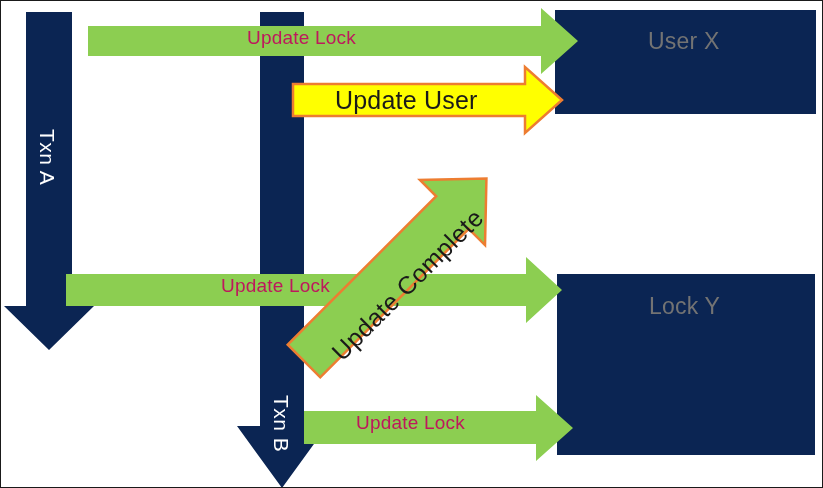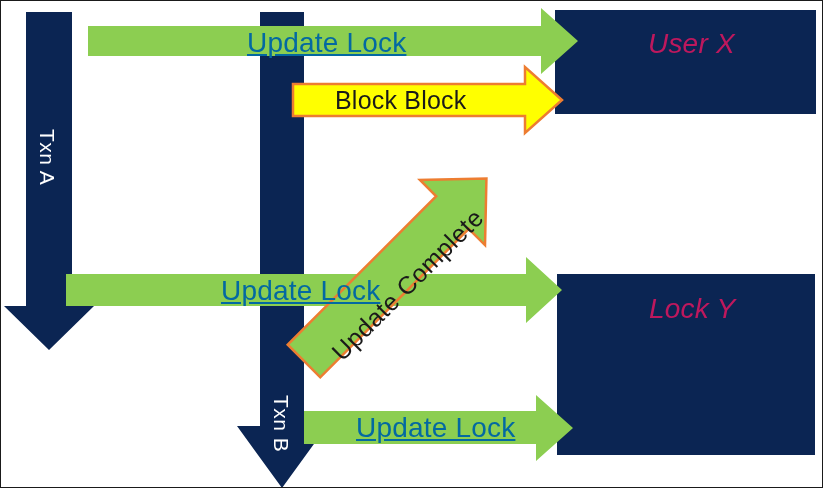--- a/index.html
+++ b/index.html
@@ -24,30 +24,28 @@
     width: 823px;
     height: 488px;
     overflow: visible;
   }
   .label {
     position: absolute;
     white-space: nowrap;
     pointer-events: none;
   }
   .user-box-label {
-    color: #be185d;
-    font-size: 28px;
+    color: #737373;
+    font-size: 23px;
     letter-spacing: 0.2px;
-    font-style: italic;
   }
   .arrow-label-white {
-    color: #0369a1;
-    font-size: 28px;
+    color: #be185d;
+    font-size: 19px;
     letter-spacing: 0.2px;
-    text-decoration: underline;
   }
   .arrow-label-black {
     color: #1a1a1a;
     font-size: 25px;
     letter-spacing: 0.2px;
   }
   .vert-label {
     color: #ffffff;
     font-size: 21px;
     letter-spacing: 0.5px;
@@ -93,21 +91,21 @@
   </svg>
 
   <div class="label user-box-label" style="left:647px; top:27px;">User X</div>
   <div class="label user-box-label" style="left:648px; top:292px;">Lock Y</div>
 
   <div class="label vert-label" style="left:58px; top:128px; transform: rotate(90deg);">Txn A</div>
   <div class="label vert-label" style="left:292px; top:394px; transform: rotate(90deg);">Txn B</div>
 
   <div class="label arrow-label-white" style="left:246px; top:26px;">Update Lock</div>
 
-  <div class="label arrow-label-black" style="left:334px; top:85px;">Block Block</div>
+  <div class="label arrow-label-black" style="left:334px; top:85px;">Update User</div>
 
   <div class="label diag-label" style="left:325px; top:345px; transform: rotate(-45deg);">Update Complete</div>
 
   <div class="label arrow-label-white" style="left:220px; top:274px;">Update Lock</div>
 
   <div class="label arrow-label-white" style="left:355px; top:411px;">Update Lock</div>
 
 </div>
 
 </body></html>

